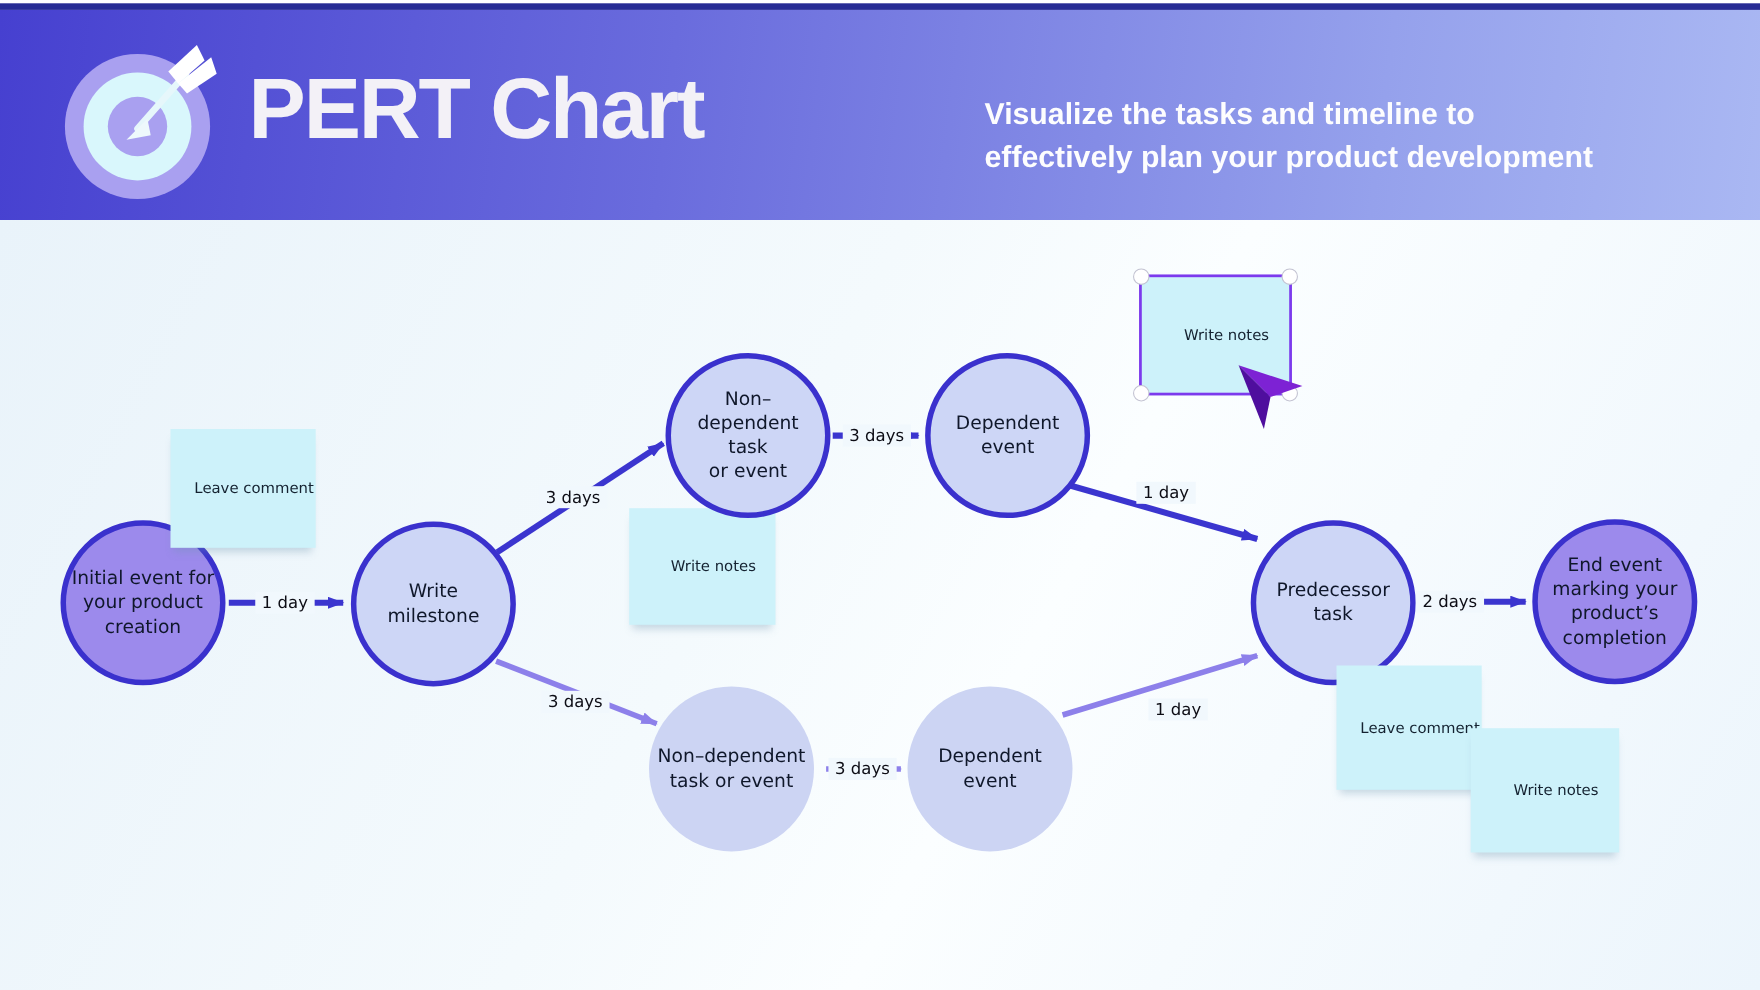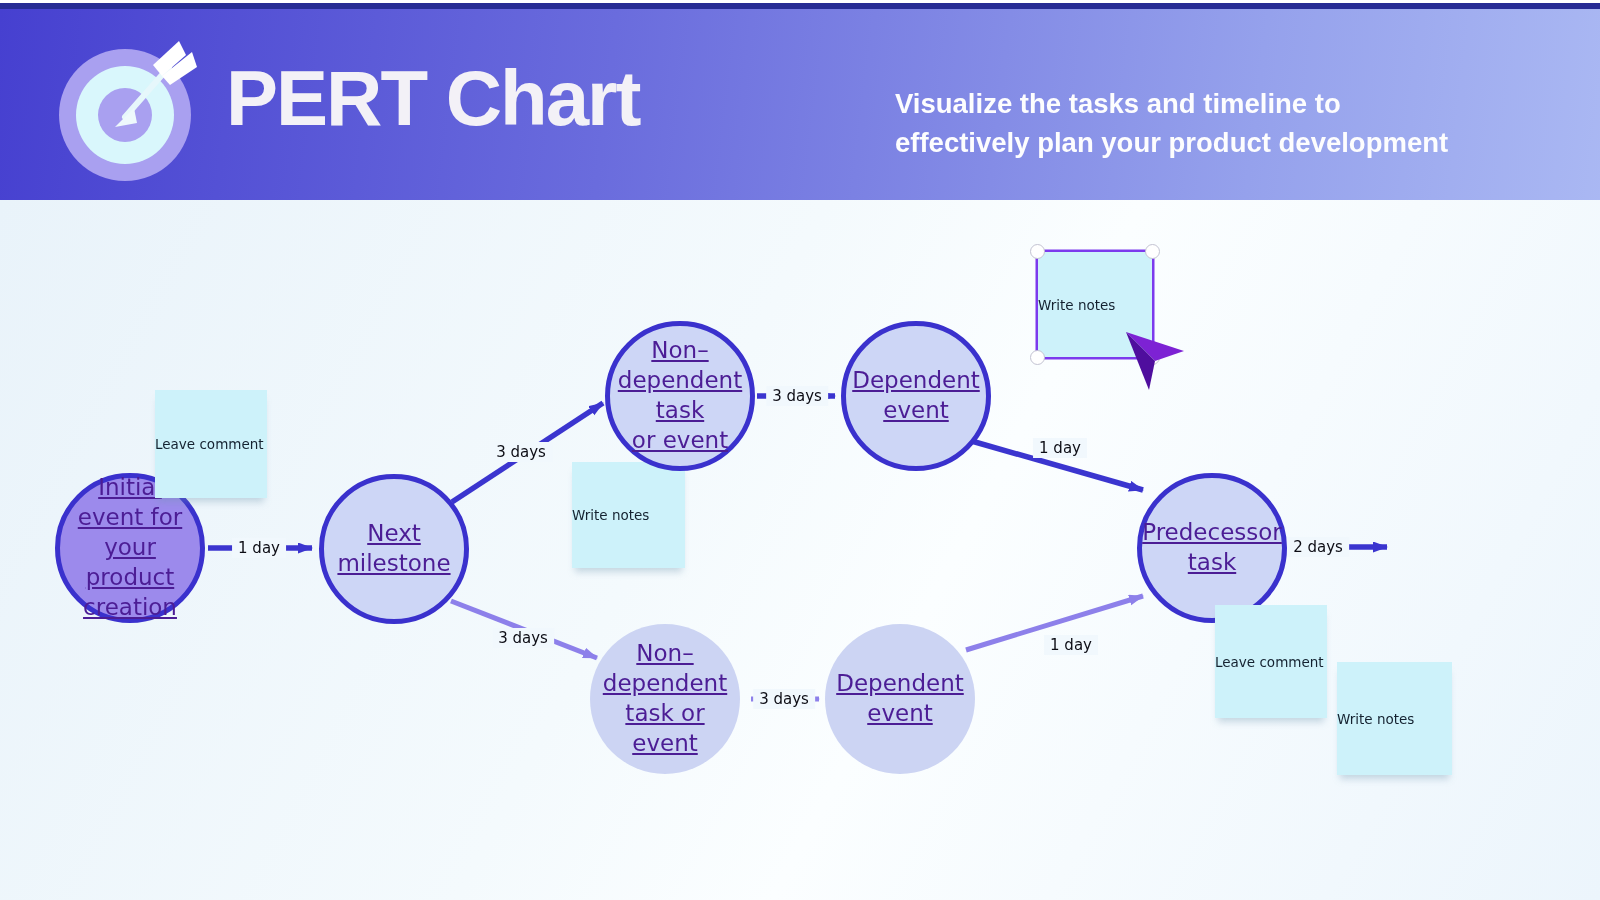--- a/index.html
+++ b/index.html
@@ -45,32 +45,33 @@
   .node {
     position:absolute; width:150px; height:150px; border-radius:50%;
     box-sizing:border-box; z-index:3;
     display:flex; align-items:center; justify-content:center; text-align:center;
   }
   .node.bordered { border:5px solid var(--nodeBorder,#3a31cd); }
   .node.purple { background:var(--nodePurpleFill,#9c8aec); }
   .node.light  { background:var(--nodeLightFill,#cdd6f6); }
   .node.plain  { background:var(--nodePlainFill,#ccd4f3); }
   .node .lbl {
-    white-space:pre-line; font-size:23px; line-height:1.3; color:#4c1d95; padding:0 4px;text-decoration:underline;
+    white-space:pre-line; font-size:17px; line-height:1.3; color:#0f172a; padding:0 4px;
   }
 
   .edge-label {
     position:absolute; transform:translate(-50%,-50%); z-index:4;
     background:#f1f8fd; padding:1px 6px; font-size:15px; color:#0d0d15; white-space:nowrap;
   }
 
   .note {
     position:absolute; z-index:5; background:var(--noteFill,#cdf2fa);
-    display:flex; align-items:center; text-align:center;
+    display:flex; align-items:center; justify-content:center; text-align:center;
     box-shadow:0 7px 7px -3px rgba(110,150,175,.35);
+    padding-left:20px;
   }
   .note .lbl { font-size:13.5px; color:#142230; }
   .note.behind { z-index:2; }
   .note.selected {
     z-index:6; box-shadow:0 0 0 2.5px var(--selection,#7c3aed);
   }
   .handle {
     position:absolute; width:15px; height:15px; border-radius:50%;
     background:#ffffff; border:1.5px solid #c3c3d2; box-sizing:border-box; z-index:7;
   }
@@ -121,21 +122,21 @@
       <line class="edge-light" x1="751" y1="499" x2="819" y2="499" marker-end="url(#ah-light)"></line>
       <line class="edge-light" x1="966" y1="450" x2="1143" y2="396" marker-end="url(#ah-light)"></line>
     </svg>
 
     <div class="node purple bordered" style="left:55px;  top:273px;">
       <span class="lbl">Initial event for
 your product
 creation</span>
     </div>
     <div class="node light bordered" style="left:319px; top:274px;">
-      <span class="lbl">Next milestone</span>
+      <span class="lbl">Write milestone</span>
     </div>
     <div class="node light bordered" style="left:605px; top:121px;">
       <span class="lbl">Non–
 dependent task
 or event</span>
     </div>
     <div class="node light bordered" style="left:841px; top:121px;">
       <span class="lbl">Dependent
 event</span>
     </div>
@@ -143,20 +144,26 @@
       <span class="lbl">Non–dependent
 task or event</span>
     </div>
     <div class="node plain" style="left:825px; top:424px;">
       <span class="lbl">Dependent
 event</span>
     </div>
     <div class="node light bordered" style="left:1137px; top:273px;">
       <span class="lbl">Predecessor
 task</span>
+    </div>
+    <div class="node purple bordered" style="left:1393px; top:272px;">
+      <span class="lbl">End event
+marking your
+product’s
+completion</span>
     </div>
 
     <span class="edge-label" style="left:259px;  top:348px;">1 day</span>
     <span class="edge-label" style="left:521px;  top:252px;">3 days</span>
     <span class="edge-label" style="left:797px;  top:196px;">3 days</span>
     <span class="edge-label" style="left:1060px; top:248px;">1 day</span>
     <span class="edge-label" style="left:1318px; top:347px;">2 days</span>
     <span class="edge-label" style="left:523px;  top:438px;">3 days</span>
     <span class="edge-label" style="left:784px;  top:499px;">3 days</span>
     <span class="edge-label" style="left:1071px; top:445px;">1 day</span>

